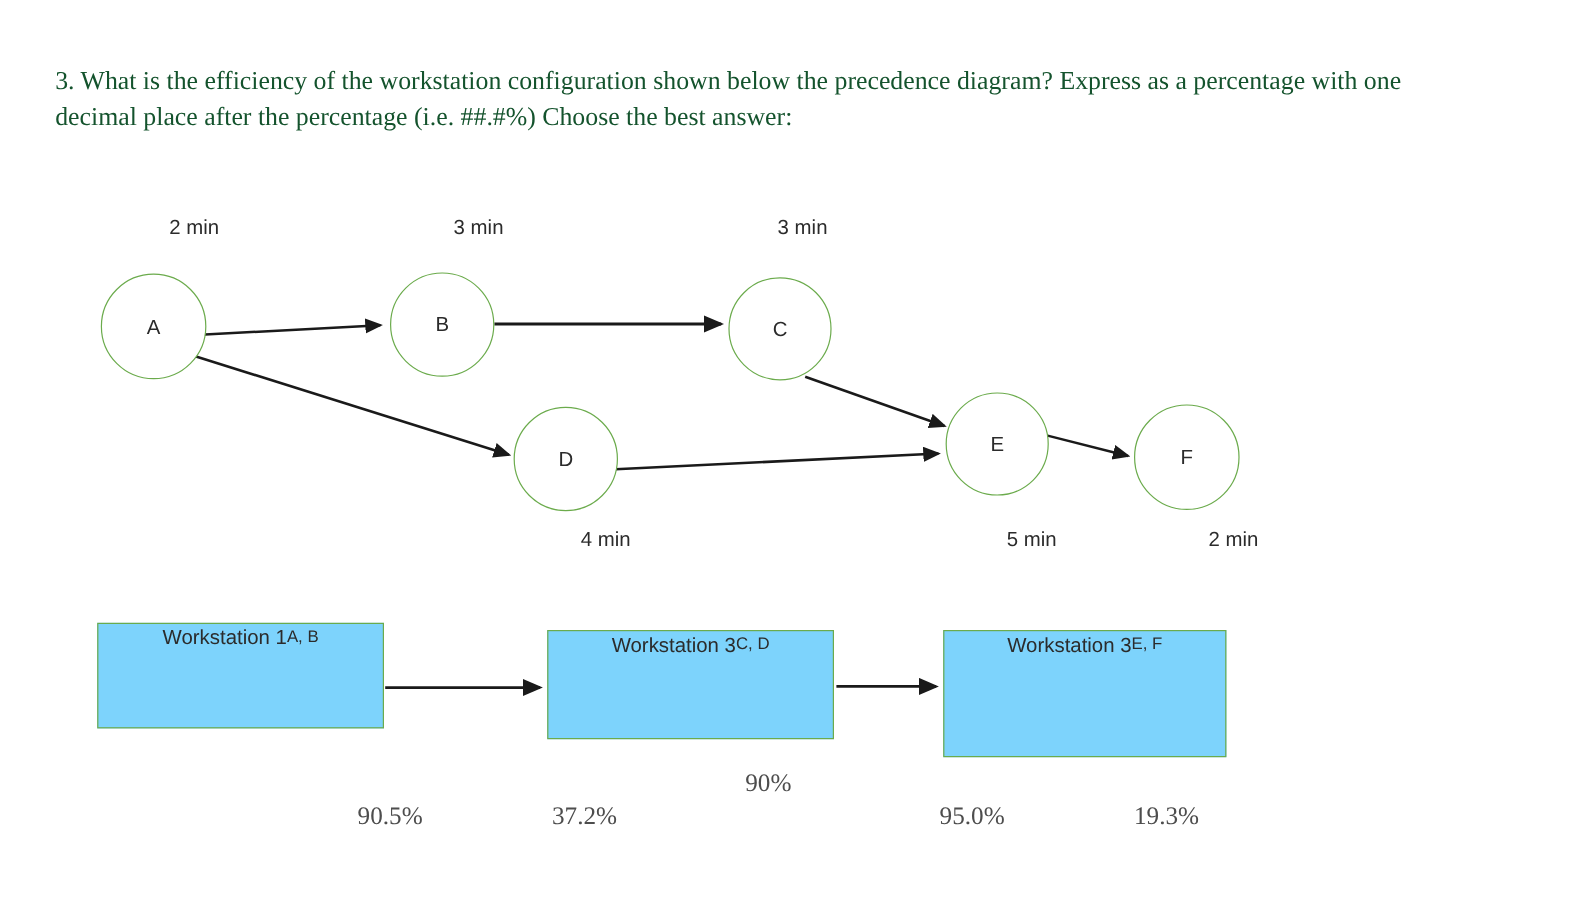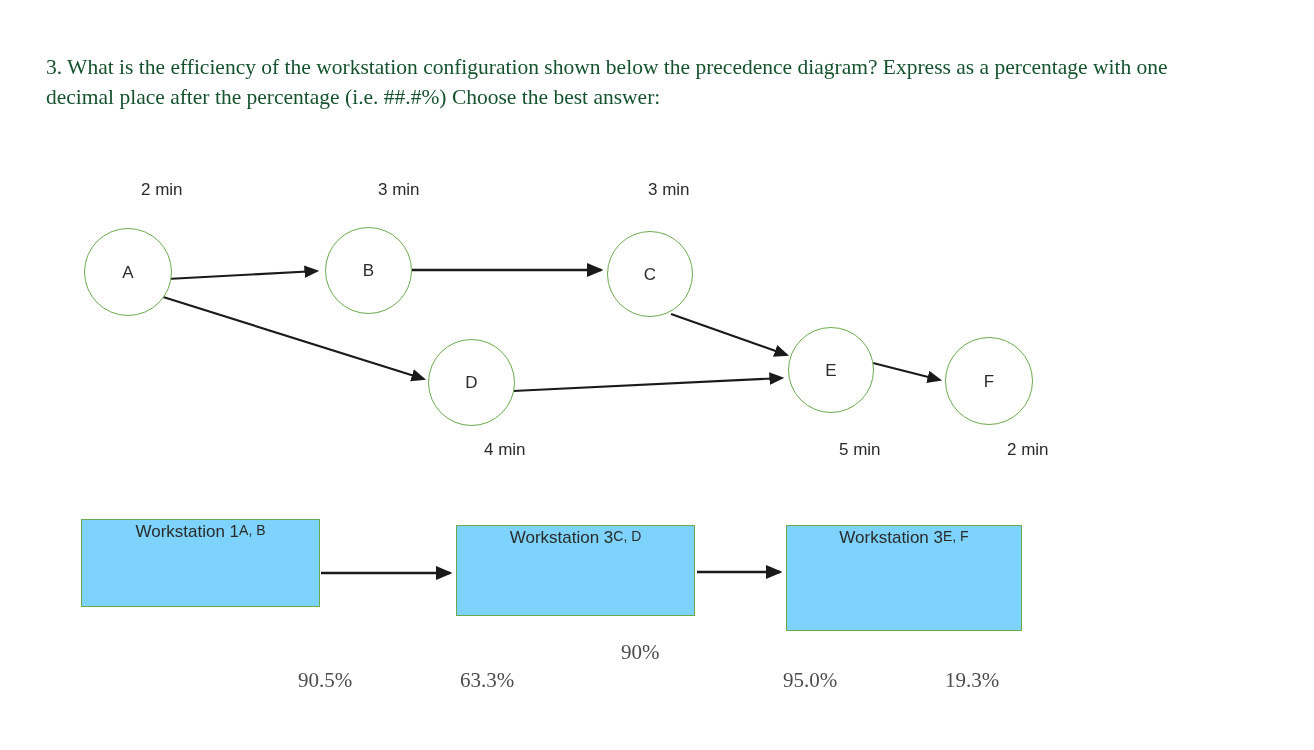--- a/index.html
+++ b/index.html
@@ -164,16 +164,16 @@
   </div>
 
   <div class="ws-box" style="left:786px; top:525px; width:236px; height:106px;">
     <span class="ws-title">Workstation 3</span>
     <span class="ws-tasks">E, F</span>
   </div>
 
 </div>
 
 <div class="option" style="left:298px; top:668px;">90.5%</div>
-<div class="option" style="left:460px; top:668px;">63.3%</div>
+<div class="option" style="left:460px; top:668px;">37.2%</div>
 <div class="option" style="left:621px; top:640px;">90%</div>
 <div class="option" style="left:783px; top:668px;">95.0%</div>
 <div class="option" style="left:945px; top:668px;">19.3%</div>
 
 </body></html>

